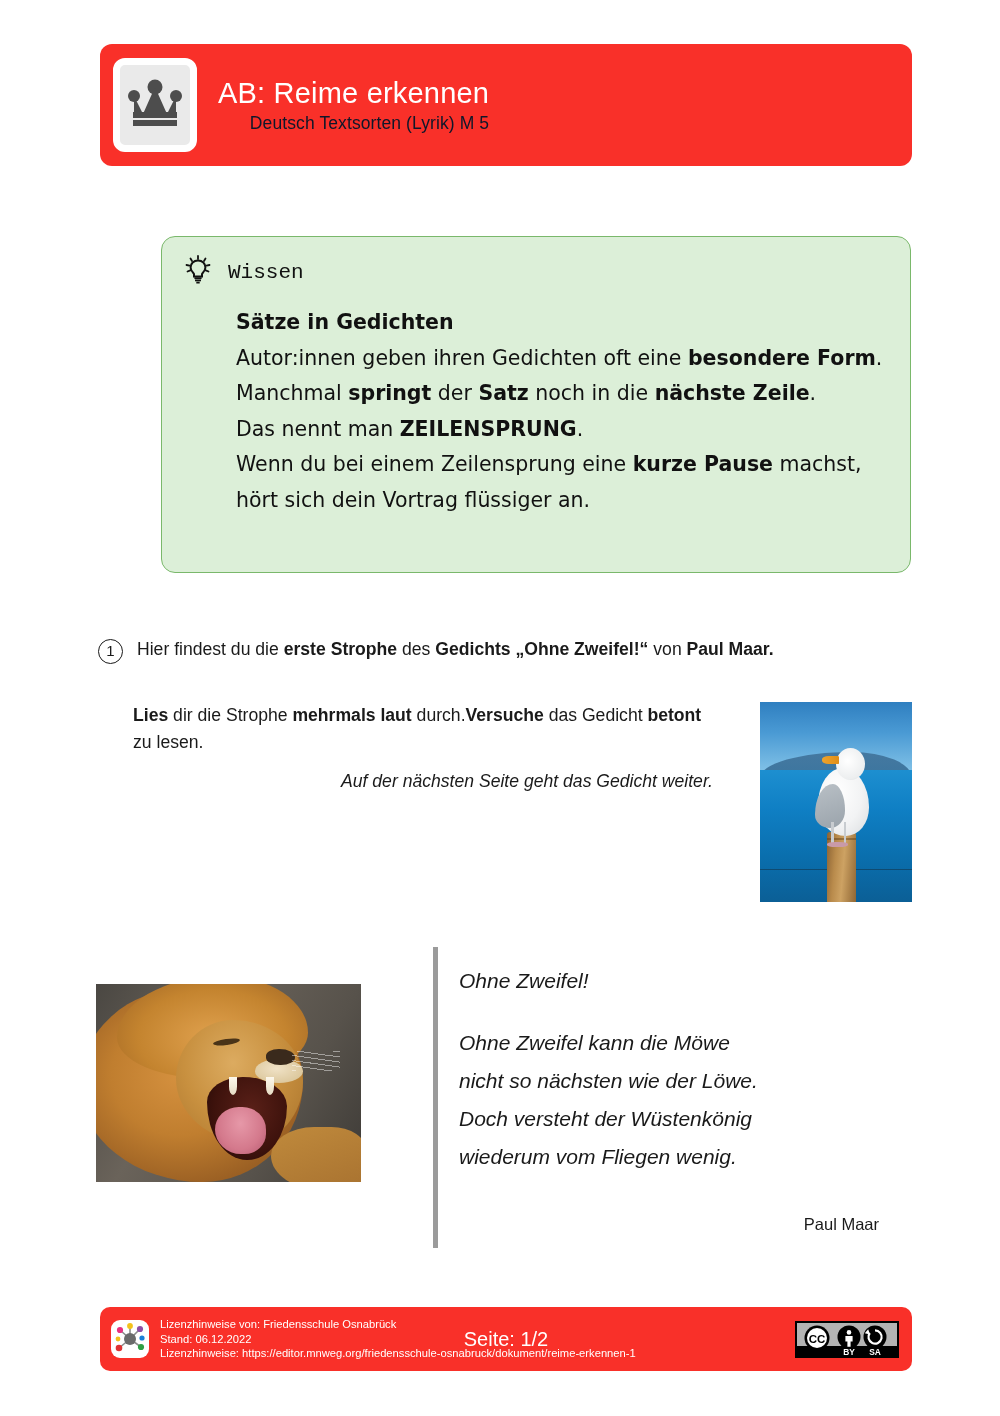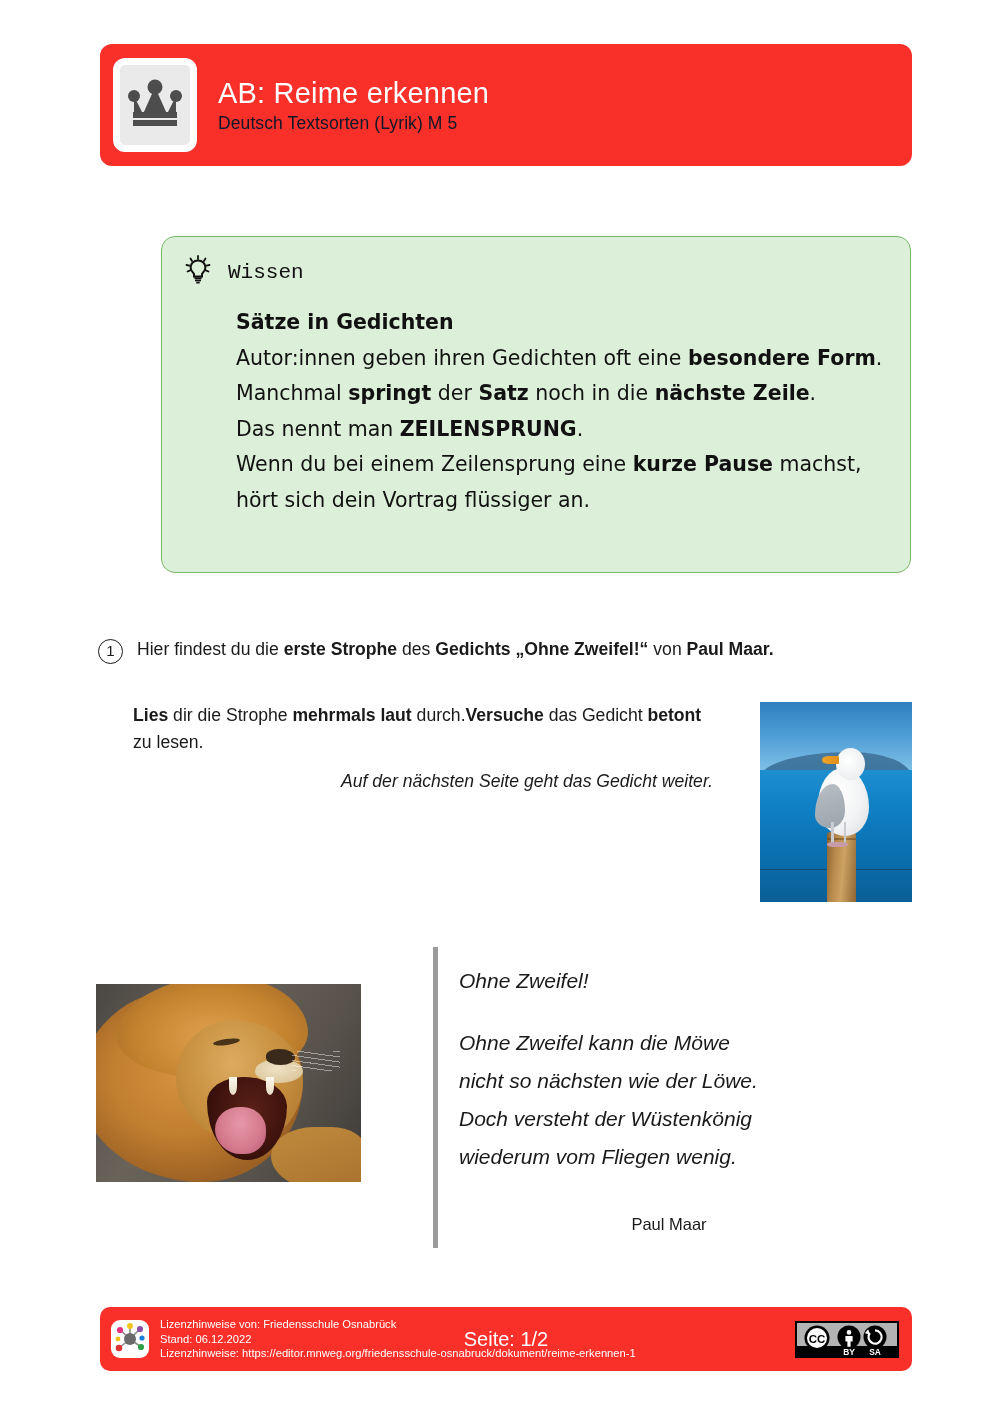--- a/index.html
+++ b/index.html
@@ -41,20 +41,21 @@
     display: flex;
     align-items: center;
     justify-content: center;
     flex: none;
   }
   .header-texts {
     margin-left: 21px;
     display: flex;
     flex-direction: column;
     justify-content: center;
+    align-items: flex-end;
   }
   .header-title {
     color: #ffffff;
     font-size: 29px;
     line-height: 36px;
     letter-spacing: 0.2px;
   }
   .header-subtitle {
     color: #0f172a;
     font-size: 17.5px;
@@ -302,21 +303,21 @@
     font-style: italic;
     color: #1a1a1a;
   }
   .poem .stanza-gap { display: block; height: 24px; }
   .poem .pl { display: block; }
   .poem-author {
     position: absolute;
     left: 459px;
     top: 1215px;
     width: 420px;
-    text-align: center;
+    text-align: right;
     font-size: 16.5px;
     color: #1a1a1a;
     font-style: normal;
   }
 
   
   .footer-banner {
     position: absolute;
     left: 100px;
     top: 1307px;

